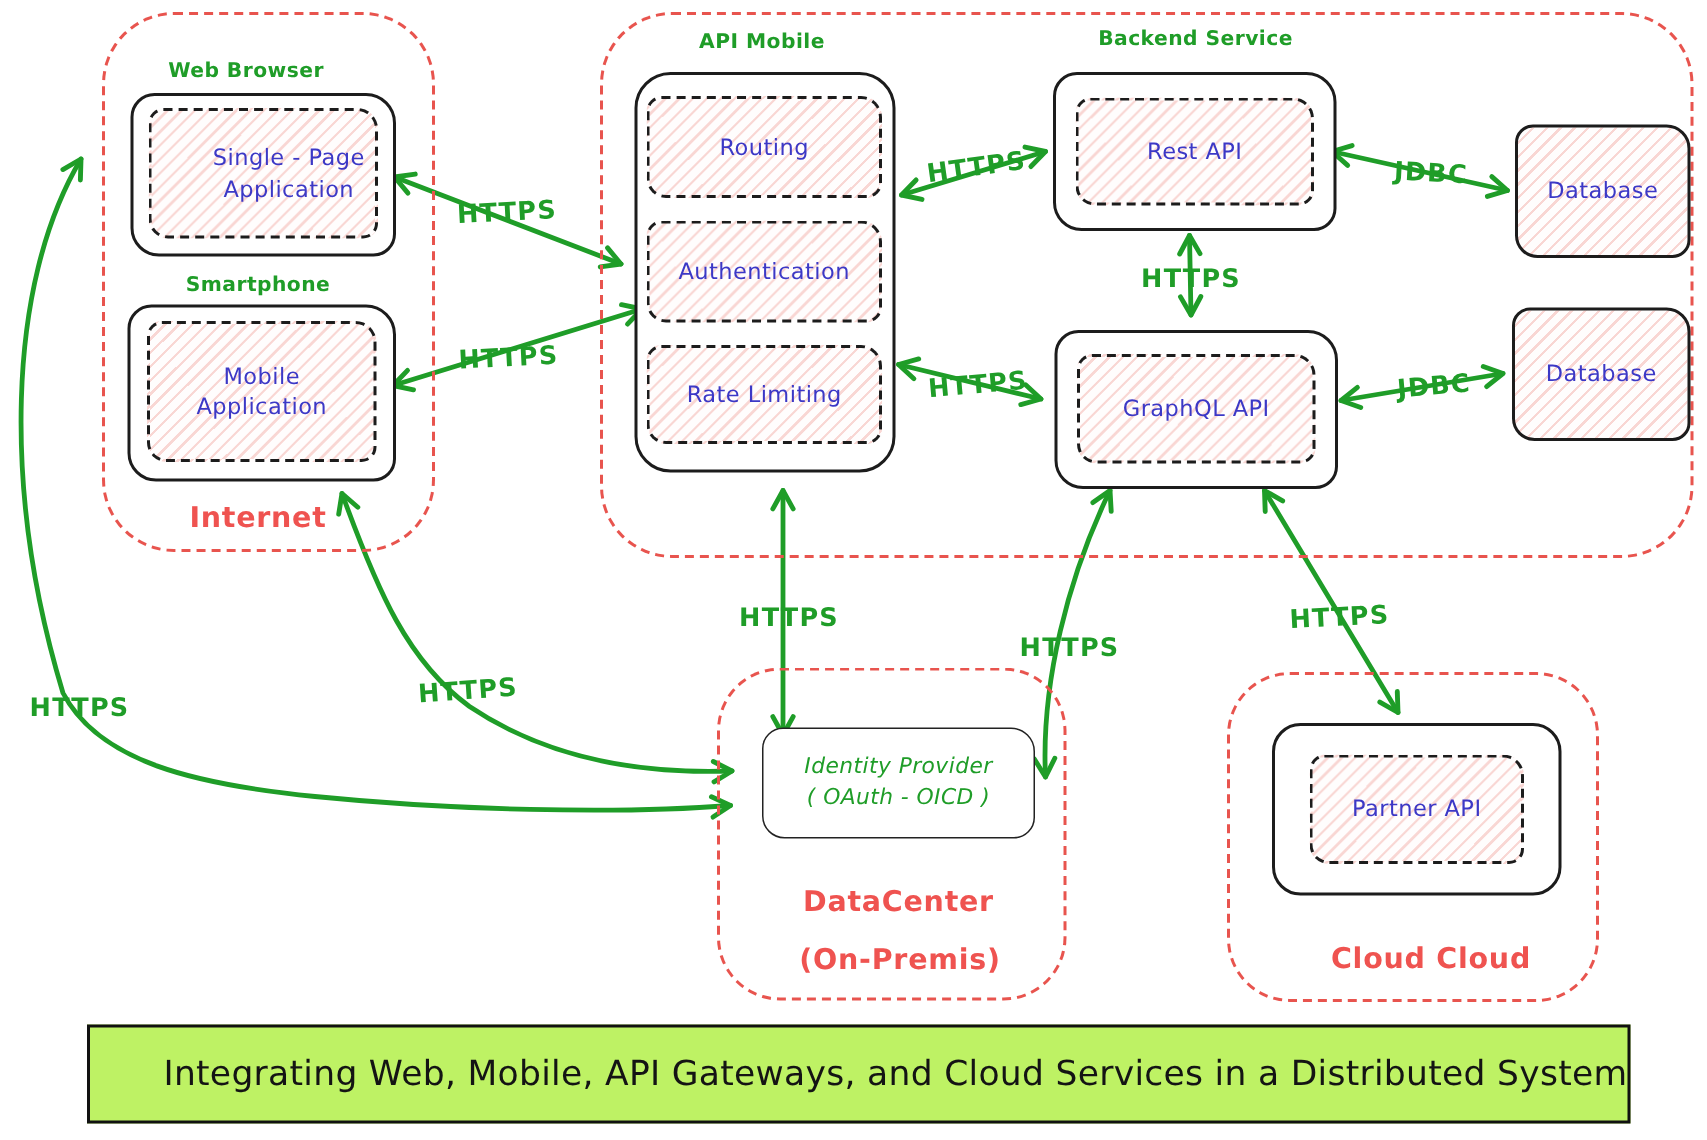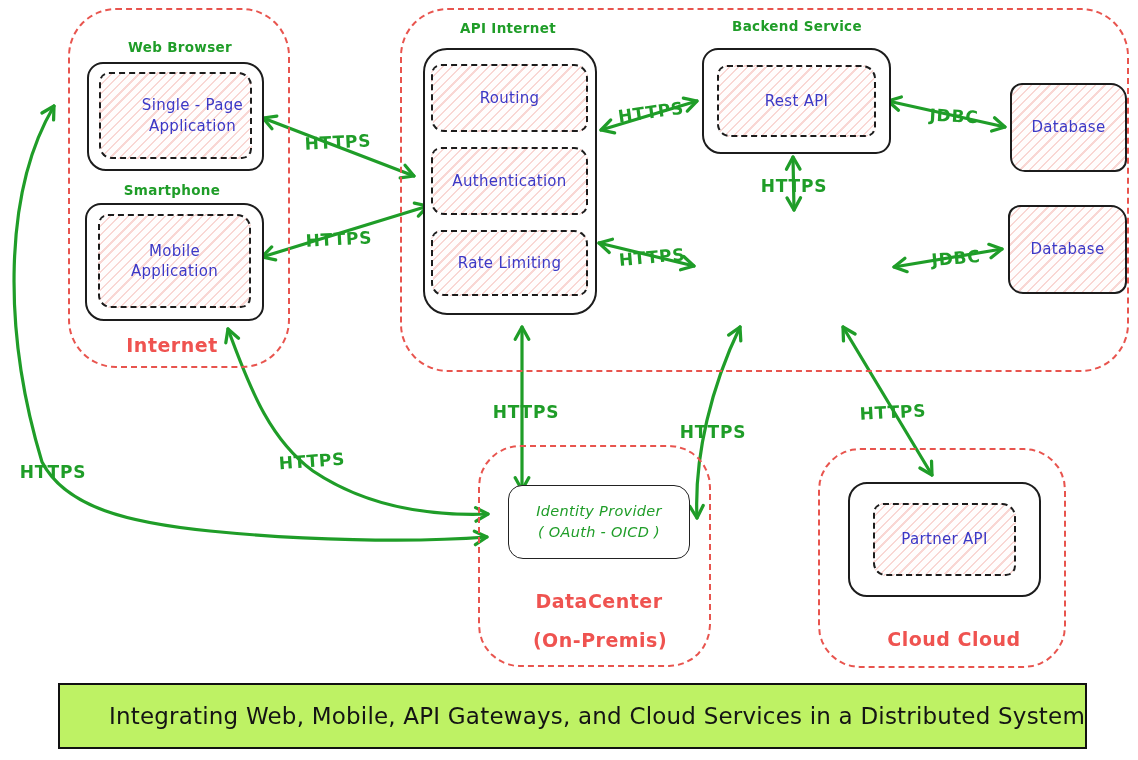--- a/index.html
+++ b/index.html
@@ -82,23 +82,23 @@
   <div class="container" style="left:68px;top:8px;width:218px;height:356px;border-radius:48px;"></div>
   <div class="container" style="left:400px;top:8px;width:725px;height:360px;border-radius:48px;"></div>
   <div class="container" style="left:478px;top:445px;width:229px;height:218px;border-radius:42px;"></div>
   <div class="container" style="left:818px;top:448px;width:244px;height:216px;border-radius:42px;"></div>
 
   <span class="rlabel" style="left:172px;top:345px;">Internet</span>
   <span class="rlabel" style="left:599px;top:601px;">DataCenter</span>
   <span class="rlabel" style="left:600px;top:640px;">(On-Premis)</span>
   <span class="rlabel" style="left:954px;top:639px;">Cloud Cloud</span>
 
-  <span class="glabel" style="left:180px;top:47px;">Web Browser</span>
+  <span class="glabel" style="left:164px;top:47px;">Web Browser</span>
   <span class="glabel" style="left:172px;top:190px;">Smartphone</span>
-  <span class="glabel" style="left:508px;top:28px;">API Internet</span>
+  <span class="glabel" style="left:508px;top:28px;">API Mobile</span>
   <span class="glabel" style="left:797px;top:26px;">Backend Service</span>
 
   <div class="sketch-outer" style="left:87px;top:62px;width:173px;height:105px;">
     <div class="dash-inner hatch" style="inset:8px 10px 10px;padding-left:34px;">
       <span class="node-text">Single - Page
 Application</span>
     </div>
   </div>
 
   <div class="sketch-outer" style="left:85px;top:203px;width:175px;height:114px;">
@@ -119,20 +119,25 @@
       <span class="node-text">Rate Limiting</span>
     </div>
   </div>
 
   <div class="sketch-outer" style="left:702px;top:48px;width:185px;height:102px;">
     <div class="dash-inner hatch" style="inset:15px 13px 15px;">
       <span class="node-text">Rest API</span>
     </div>
   </div>
 
+  <div class="sketch-outer" style="left:703px;top:220px;width:185px;height:102px;">
+    <div class="dash-inner hatch" style="inset:14px 13px 15px;">
+      <span class="node-text">GraphQL API</span>
+    </div>
+  </div>
 
   <div class="db hatch" style="left:1010px;top:83px;width:113px;height:85px;">
     <span class="node-text">Database</span>
   </div>
   <div class="db hatch" style="left:1008px;top:205px;width:115px;height:85px;">
     <span class="node-text">Database</span>
   </div>
 
   <div class="idp-box" style="left:508px;top:485px;width:180px;height:72px;font-style:italic;">
     <span>Identity Provider</span>

